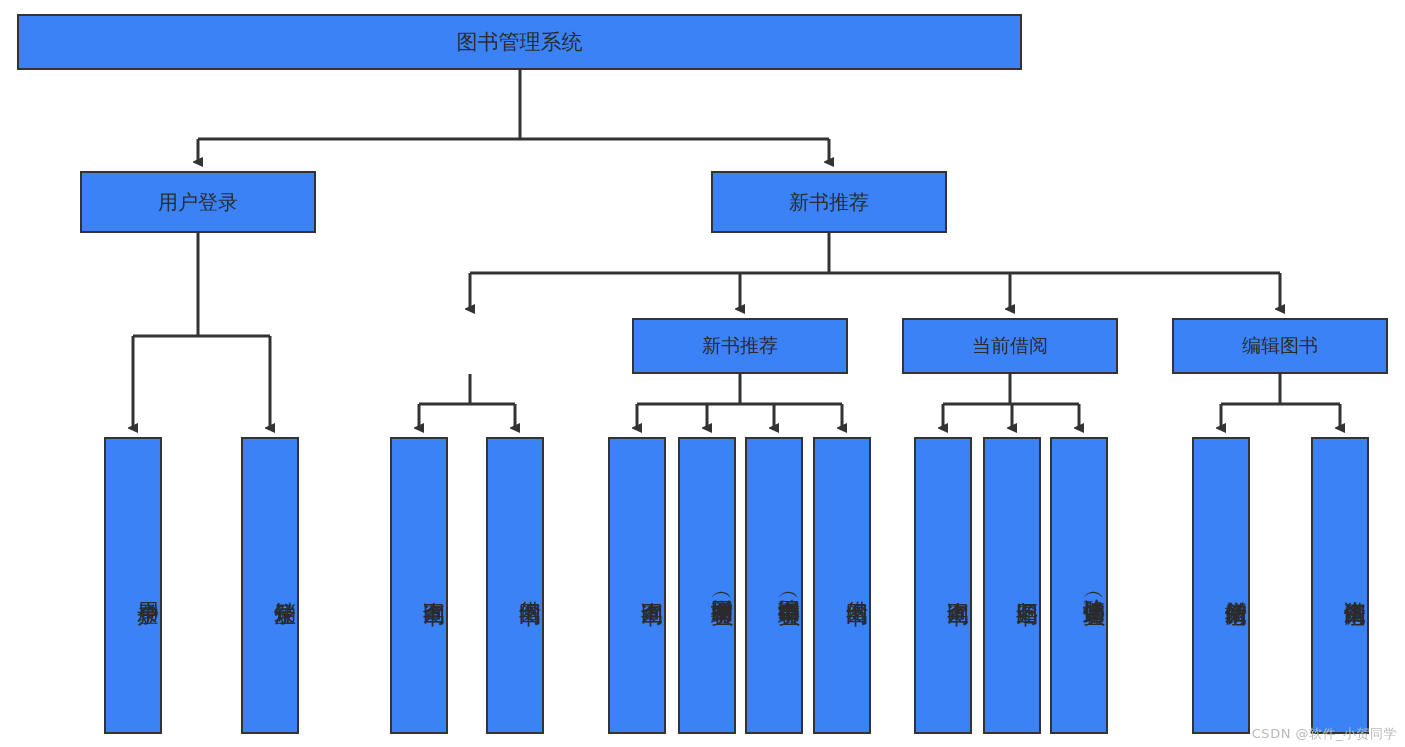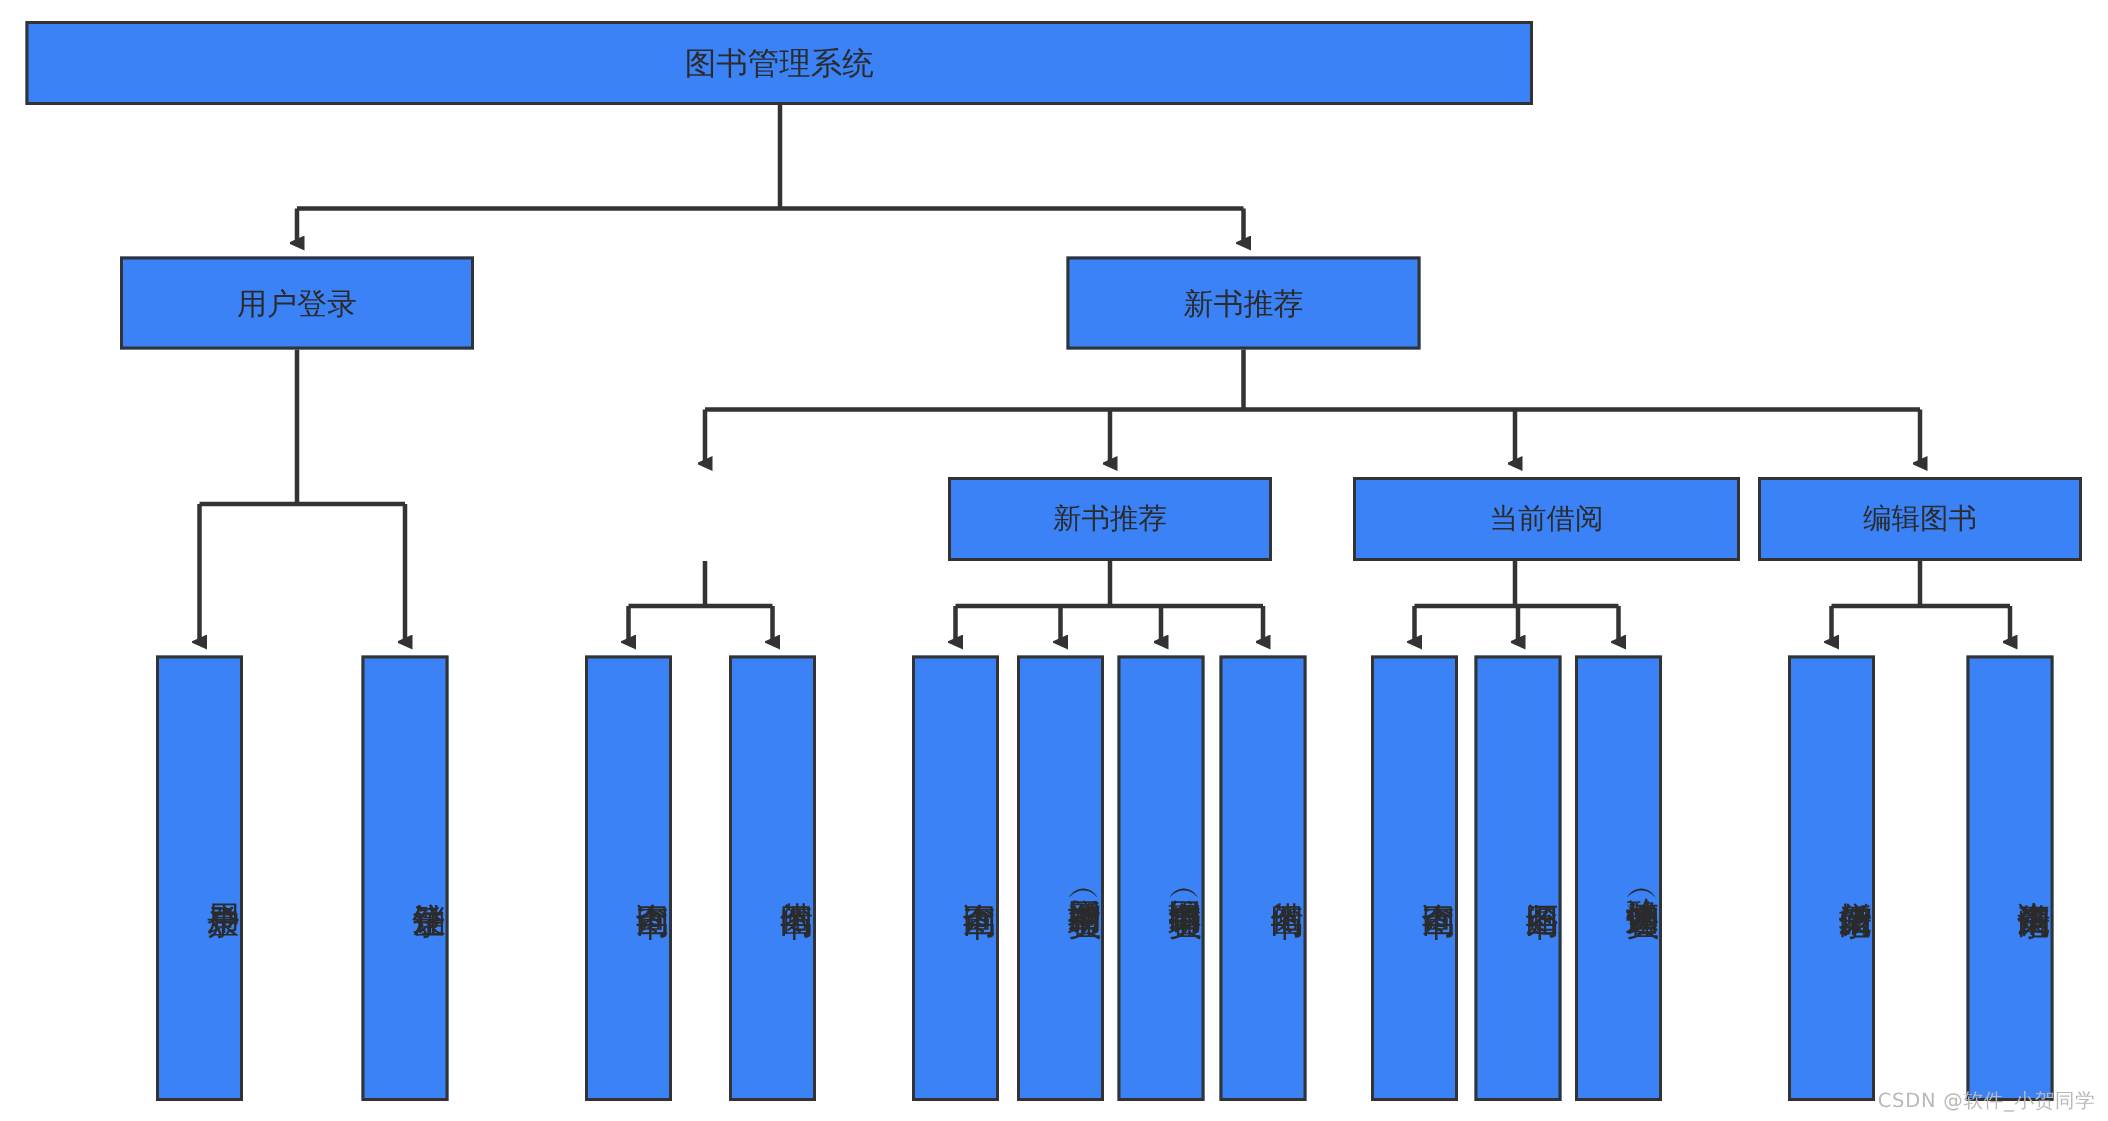--- a/index.html
+++ b/index.html
@@ -136,21 +136,21 @@
   <div class="node lvl1" style="left:80px; top:171px; width:236px; height:62px;">
     <span class="label">用户登录</span>
   </div>
   <div class="node lvl1" style="left:711px; top:171px; width:236px; height:62px;">
     <span class="label">新书推荐</span>
   </div>
 
   <div class="node lvl2" style="left:632px; top:318px; width:216px; height:56px;">
     <span class="label">新书推荐</span>
   </div>
-  <div class="node lvl2" style="left:902px; top:318px; width:258px; height:56px;">
+  <div class="node lvl2" style="left:902px; top:318px; width:216px; height:56px;">
     <span class="label">当前借阅</span>
   </div>
   <div class="node lvl2" style="left:1172px; top:318px; width:216px; height:56px;">
     <span class="label">编辑图书</span>
   </div>
 
   <div class="node leaf" style="left:104px; top:437px; width:58px; height:297px;">
     <span class="label">用户登录</span>
   </div>
   <div class="node leaf" style="left:241px; top:437px; width:58px; height:297px;">

